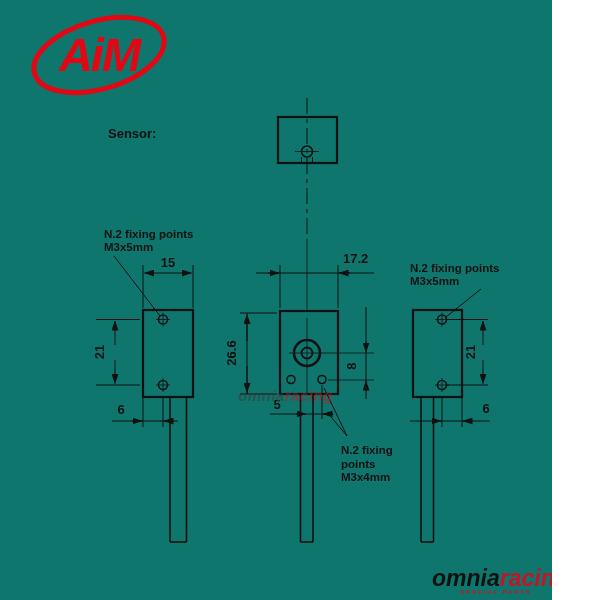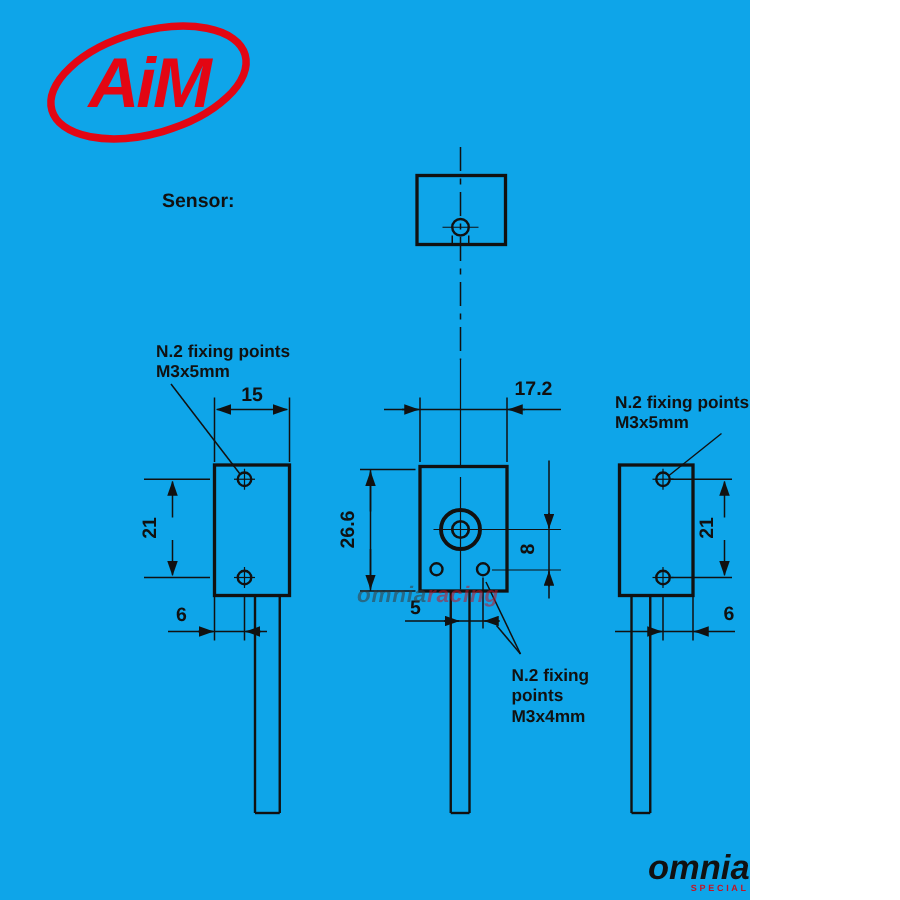--- a/index.html
+++ b/index.html
@@ -1,16 +1,16 @@
 <!DOCTYPE html>
 <html><head>
 <meta charset="utf-8">
 <style>
   html,body{margin:0;padding:0;background:#ffffff;}
-  .stage{position:relative;width:500px;height:600px;background:#0ea5e9;overflow:hidden;}
+  .stage{position:relative;width:552px;height:600px;background:#0f766e;overflow:hidden;}
   svg{display:block;}
   .thick{stroke:#111;stroke-width:2.2;fill:none;}
   .med{stroke:#111;stroke-width:1.6;fill:none;}
   .thin{stroke:#111;stroke-width:1;fill:none;}
   .hair{stroke:#111;stroke-width:0.8;fill:none;}
   .dim-text{font-family:"Liberation Sans",sans-serif;font-weight:bold;font-size:13px;fill:#111;}
   .label-text{font-family:"Liberation Sans",sans-serif;font-weight:bold;font-size:11.5px;fill:#111;}
   .sensor-text{font-family:"Liberation Sans",sans-serif;font-weight:bold;font-size:13px;fill:#111;}
   .wm-text{font-family:"Liberation Sans",sans-serif;font-weight:bold;font-style:italic;font-size:15px;opacity:0.55;letter-spacing:0.5px;}
   .logo-aim{font-family:"Liberation Sans",sans-serif;font-weight:900;font-style:italic;font-size:47px;letter-spacing:-2px;}

